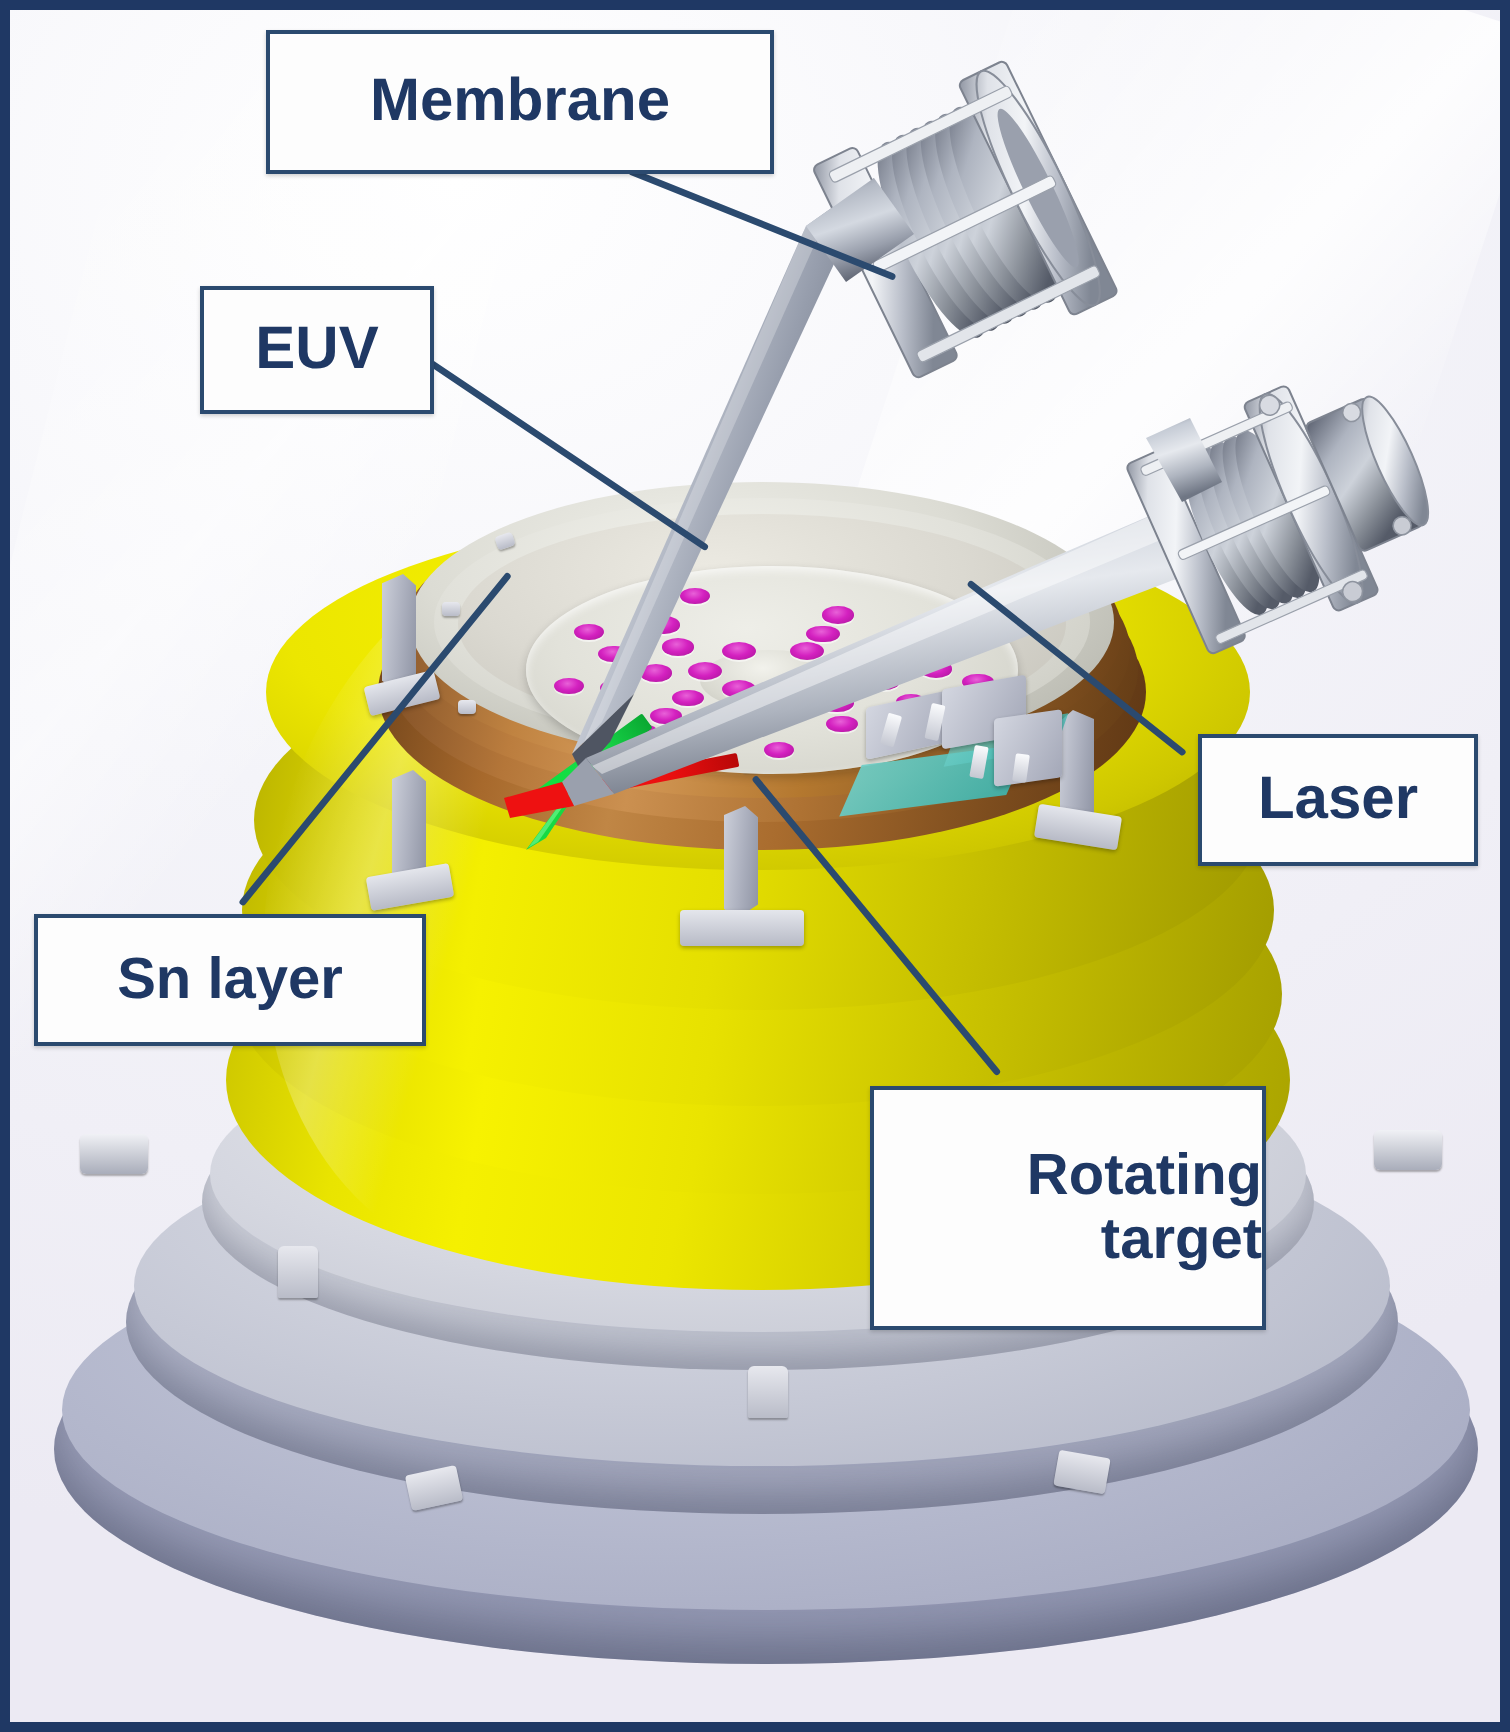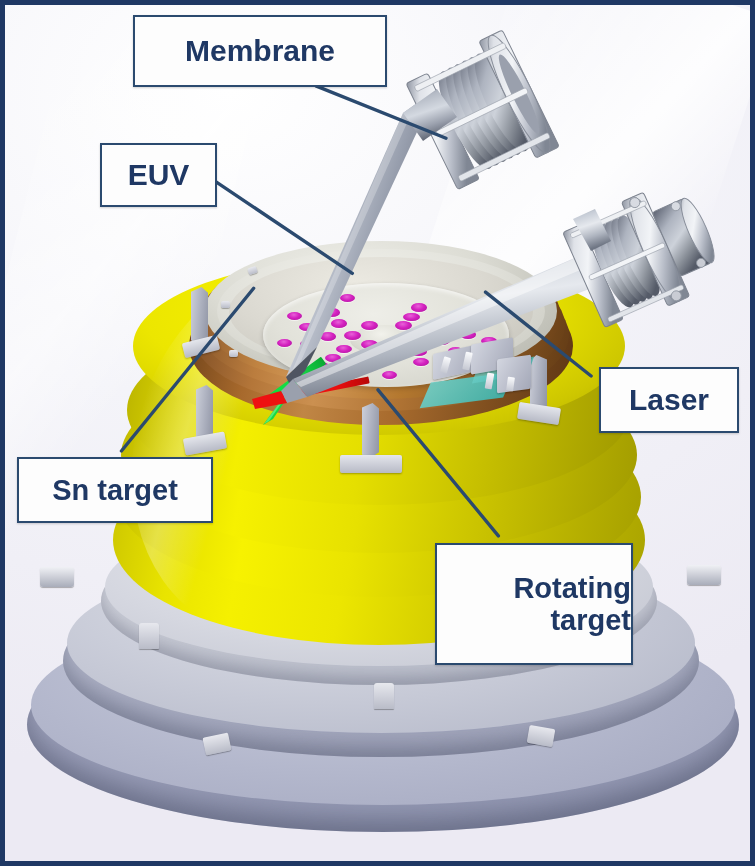--- a/index.html
+++ b/index.html
@@ -382,21 +382,21 @@
     </svg>
 
     <div id="callouts">
         <div class="callout" style="left: 128px; top: 10px; width: 254px; height: 72px; font-size: 30px; padding: 0px 8px;">
           <span style="text-align: center;">Membrane</span>
         </div>
         <div class="callout" style="left: 95px; top: 138px; width: 117px; height: 64px; font-size: 30px; padding: 0px 8px;">
           <span style="text-align: center;">EUV</span>
         </div>
         <div class="callout" style="left: 12px; top: 452px; width: 196px; height: 66px; font-size: 29px; padding: 0px 8px;">
-          <span style="text-align: center;">Sn target</span>
+          <span style="text-align: center;">Sn layer</span>
         </div>
         <div class="callout" style="left: 594px; top: 362px; width: 140px; height: 66px; font-size: 30px; padding: 0px 8px;">
           <span style="text-align: center;">Laser</span>
         </div>
         <div class="callout" style="left: 430px; top: 538px; width: 198px; height: 122px; font-size: 29px; padding: 0px 0px 0px 16px;">
           <span style="text-align: right;">Rotating<br>target</span>
         </div>
       </div>
 
   </div>

